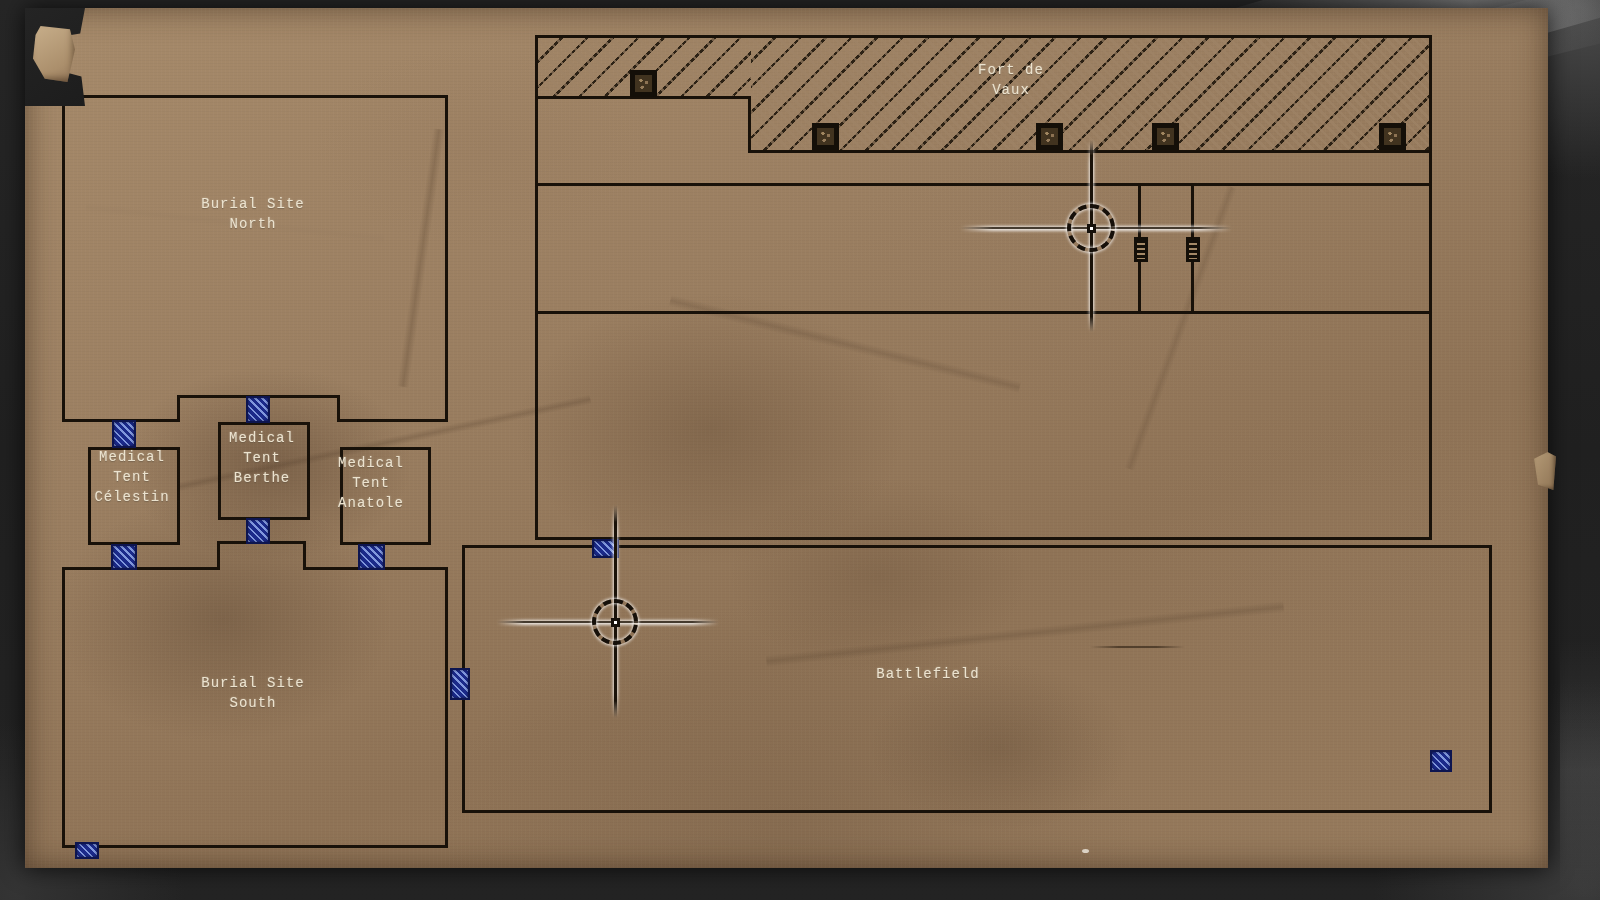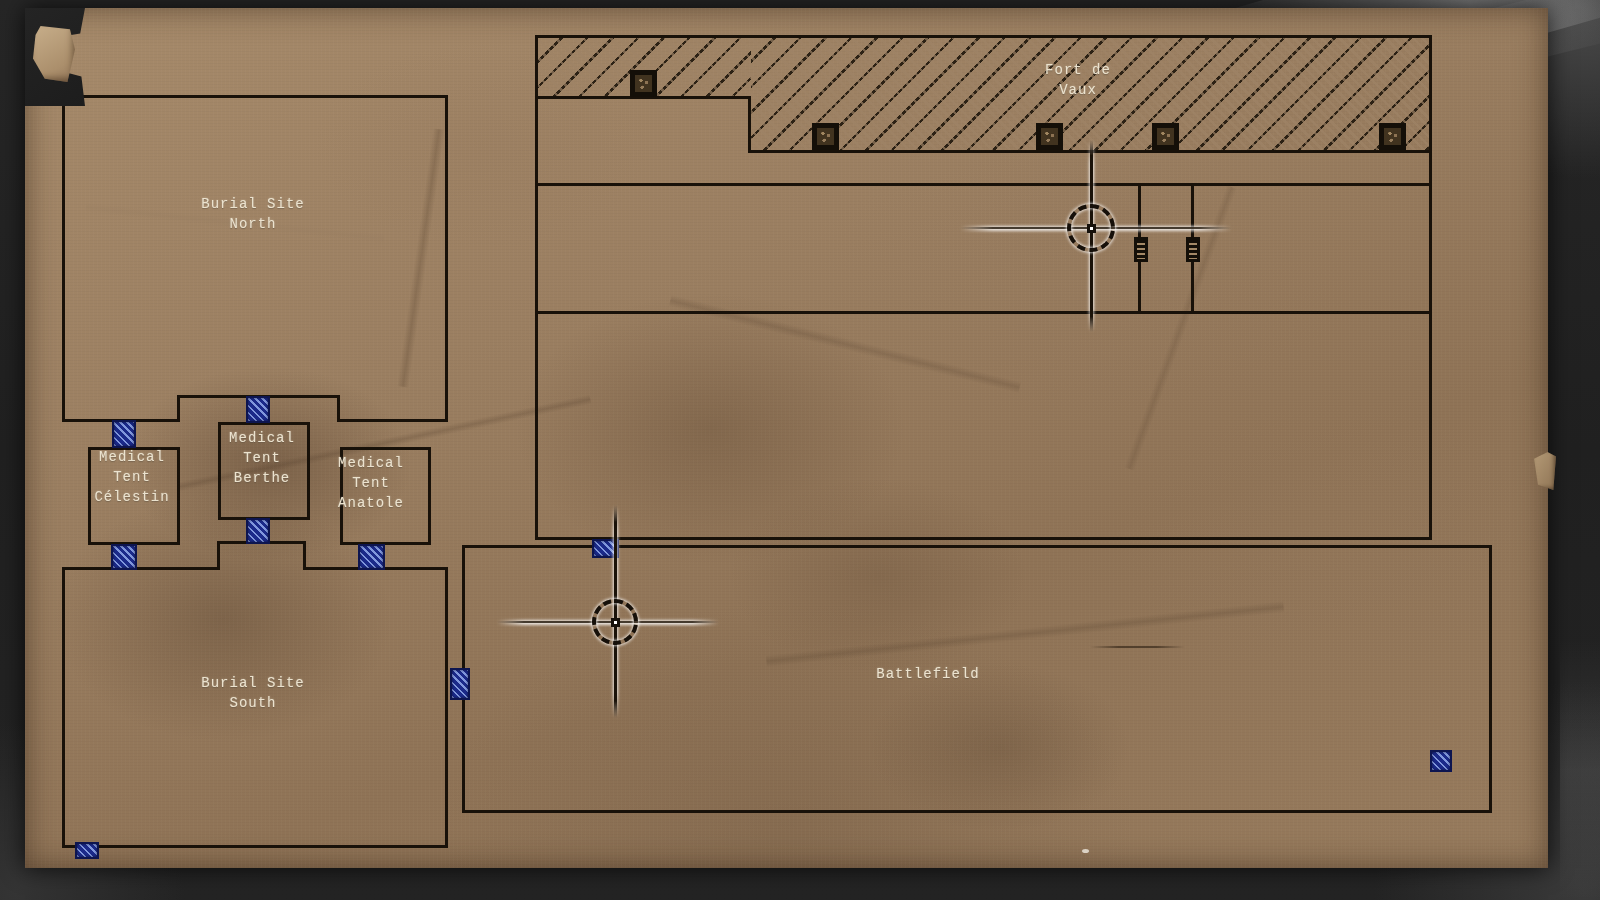--- a/index.html
+++ b/index.html
@@ -228,21 +228,21 @@
 Tent
 Célestin</div>
   <div class="map-label" style="left:262px;top:458px;">Medical
 Tent
 Berthe</div>
   <div class="map-label" style="left:371px;top:483px;">Medical
 Tent
 Anatole</div>
   <div class="map-label" style="left:253px;top:693px;">Burial Site
 South</div>
-  <div class="map-label" style="left:1078px;top:80px;">Fort de
+  <div class="map-label" style="left:1011px;top:80px;">Fort de
 Vaux</div>
   <div class="map-label" style="left:928px;top:674px;">Battlefield</div>
 
   <div class="corner-hole"></div>
   <div class="corner-scrap"></div>
   <div class="edge-flap"></div>
 
 </div>
 
 </body></html>

